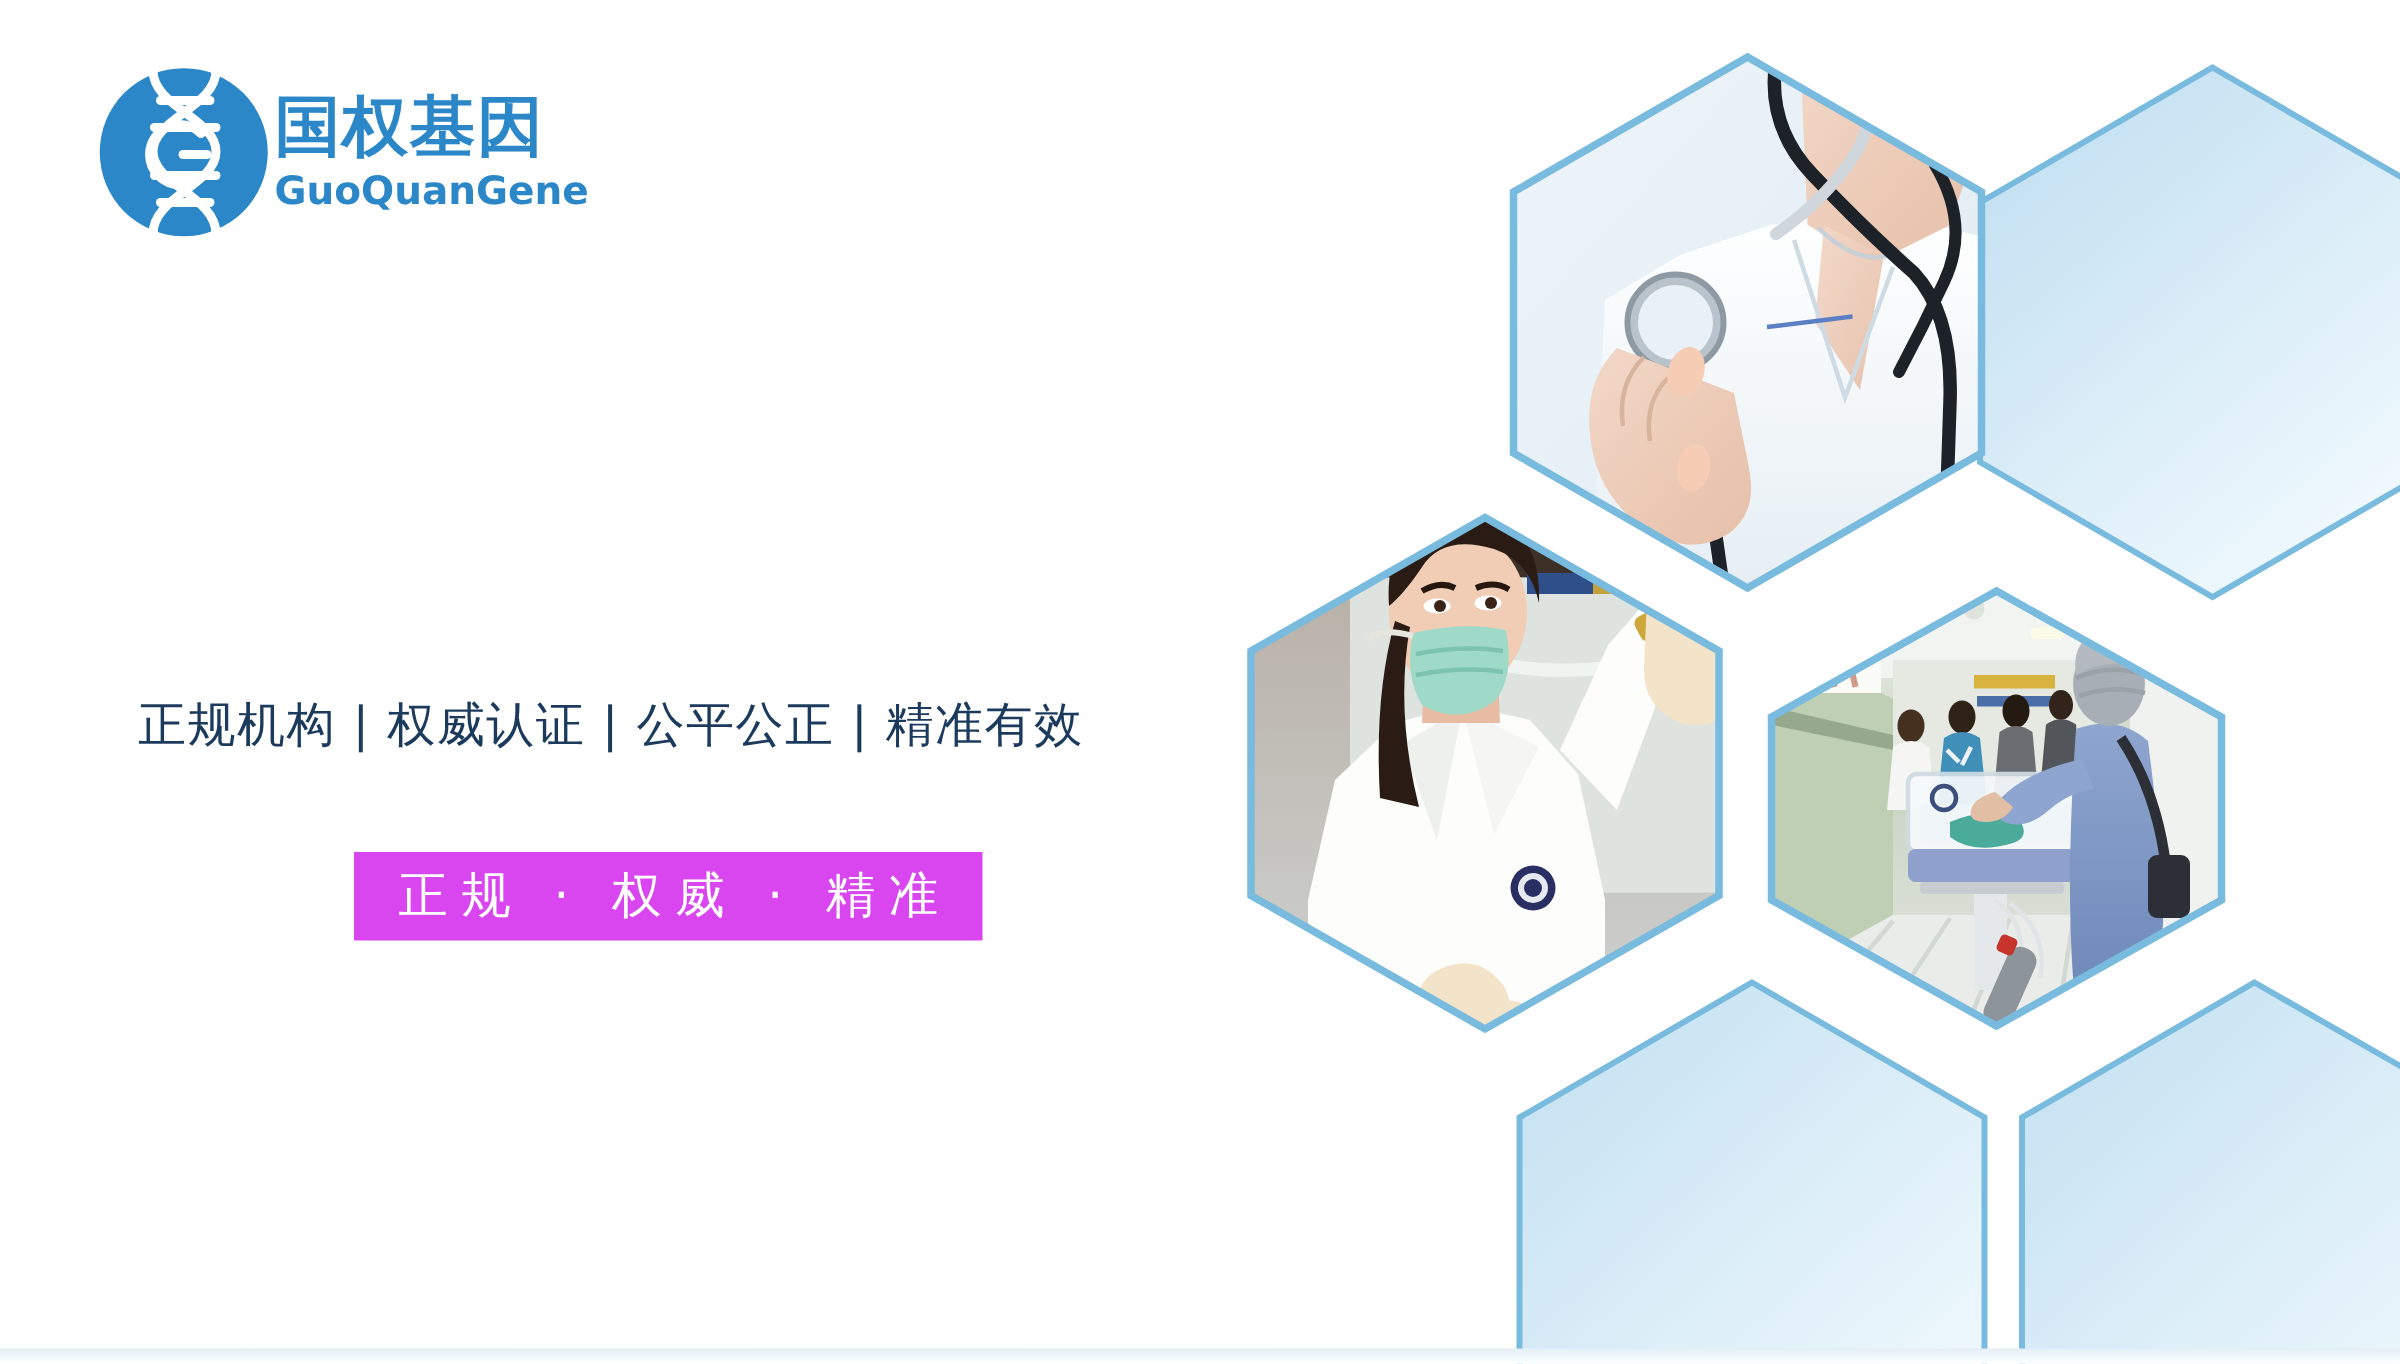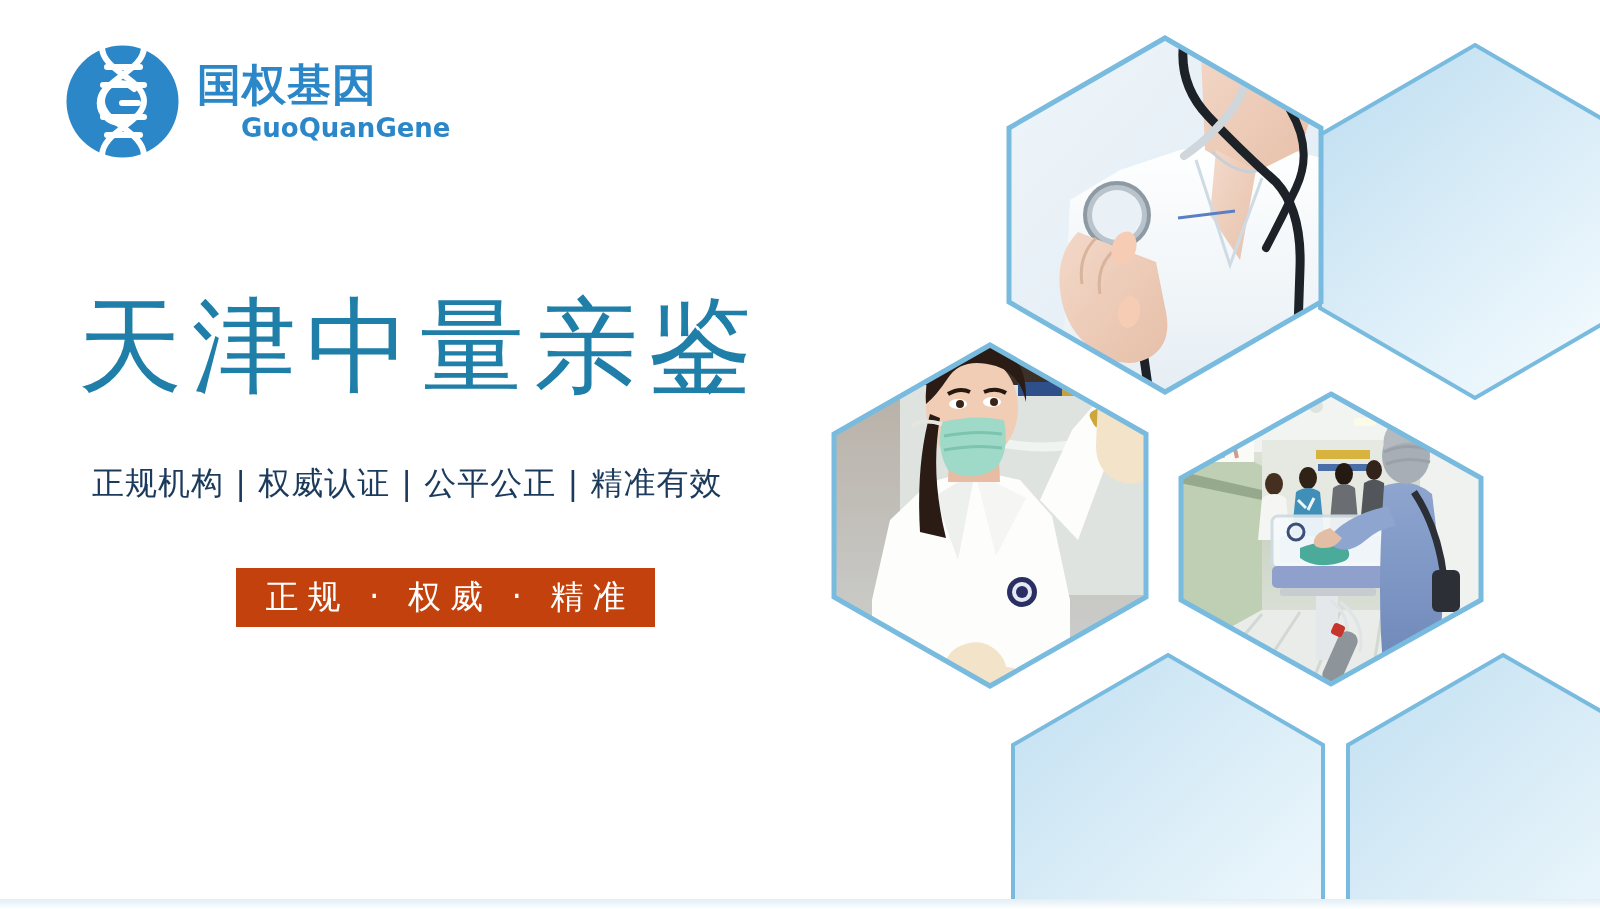--- a/index.html
+++ b/index.html
@@ -18,21 +18,21 @@
     background: #ffffff;
   }
 
   
   .logo-block {
     position: absolute;
     left: 66px;
     top: 45px;
     display: flex;
     align-items: center;
-    gap: 18px;
+    gap: 4px;
   }
   .logo-mark {
     width: 113px;
     height: 113px;
     flex: 0 0 113px;
   }
   .logo-text {
     display: flex;
     flex-direction: column;
     justify-content: center;
@@ -45,21 +45,20 @@
     letter-spacing: 1px;
     font-family: "DejaVu Sans", "Liberation Sans", sans-serif;
   }
   .logo-en {
     font-size: 26px;
     font-weight: 700;
     color: #2B87C8;
     letter-spacing: 0px;
     margin-top: 8px;
     font-family: "DejaVu Sans", "Liberation Sans", sans-serif;
-    margin-left: 44px;
   }
 
   
   .headline {
     position: absolute;
     left: 78px;
     top: 288px;
     font-size: 104px;
     line-height: 1.12;
     font-weight: 400;
@@ -78,21 +77,21 @@
     letter-spacing: 1px;
     white-space: nowrap;
     font-family: "DejaVu Sans", "Liberation Sans", sans-serif;
   }
   .badge {
     position: absolute;
     left: 236px;
     top: 568px;
     width: 419px;
     height: 59px;
-    background: #c2410c;
+    background: #d946ef;
     display: flex;
     align-items: center;
     justify-content: center;
   }
   .badge-text {
     font-size: 33px;
     color: #ffffff;
     letter-spacing: 9px;
     text-indent: 9px;
     font-weight: 400;
@@ -360,21 +359,20 @@
           <path d="M72,58 H56"></path>
         </g>
       </svg>
     </span>
     <span class="logo-text">
       <span class="logo-cn">国权基因</span>
       <span class="logo-en">GuoQuanGene</span>
     </span>
   </div>
 
-  <div class="headline">天津中量亲鉴</div>
 
   <div class="subtitle">正规机构 | 权威认证 | 公平公正 | 精准有效</div>
 
   <div class="badge">
     <span class="badge-text">正规 · 权威 · 精准</span>
   </div>
 
   <div class="footer-strip"></div>
 </div>
 

